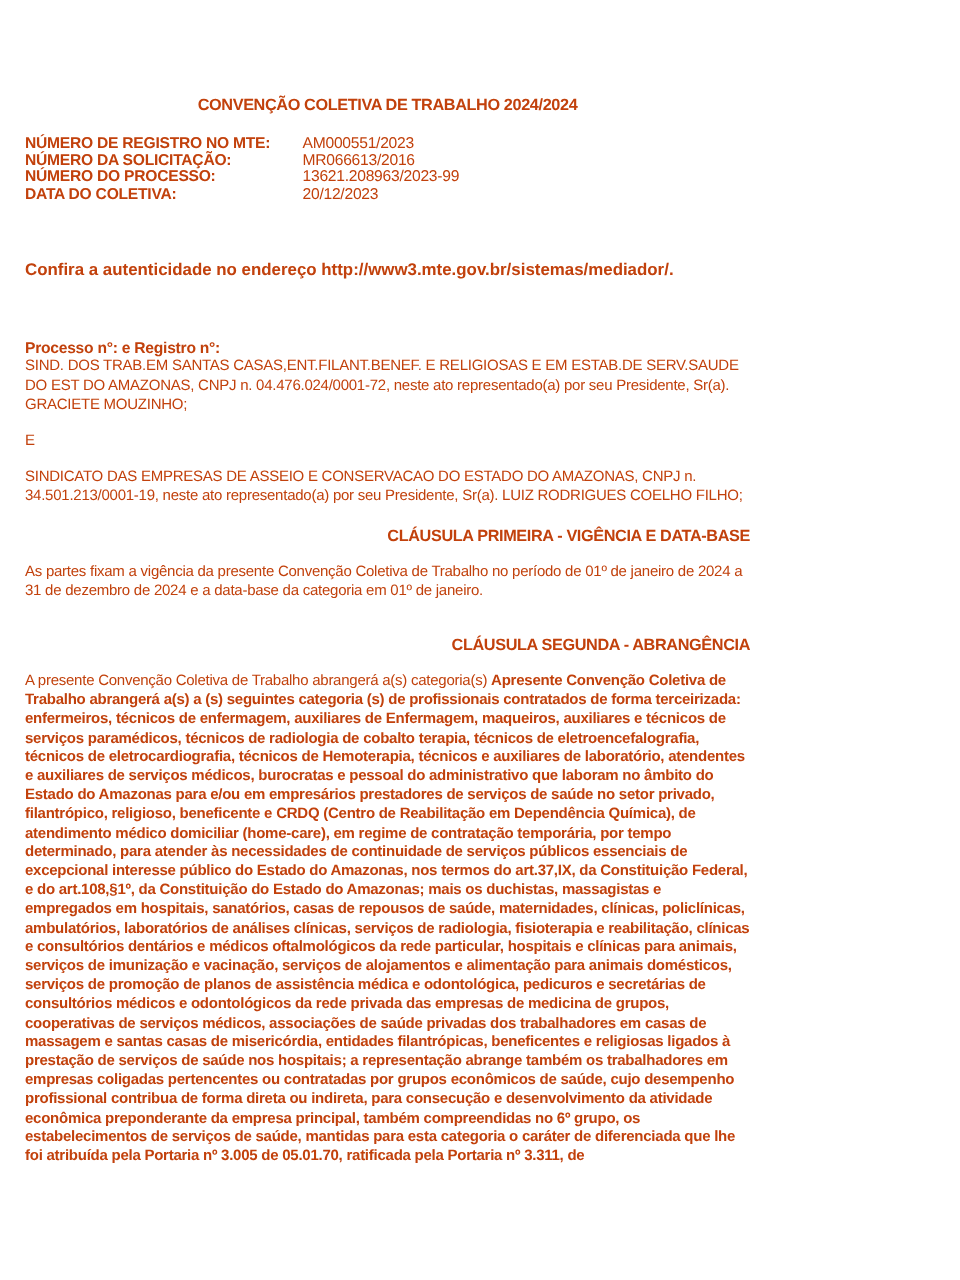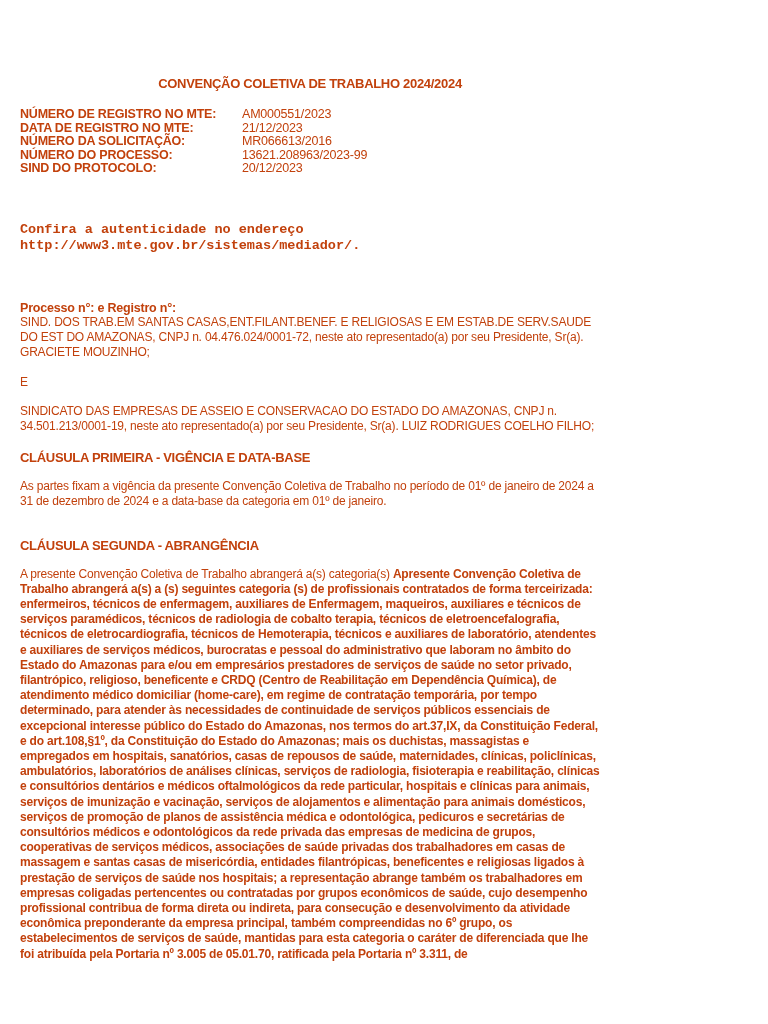--- a/index.html
+++ b/index.html
@@ -14,59 +14,55 @@
   .doc-title{
     font-size:13px;font-weight:bold;text-align:center;
     margin:0 0 17px 0;letter-spacing:-0.3px;
   }
   .fields{margin:0;}
   .field-row{display:flex;font-size:12.5px;line-height:13.6px;align-items:center;}
   .field-label{width:222px;flex-shrink:0;font-weight:bold;}
   .field-value{font-weight:normal;}
   .auth{
     margin:46px 0 0 0;
-    font-family:Liberation Mono, monospace;
+    font-family:Liberation Sans, sans-serif;
     font-weight:bold;font-size:13.5px;line-height:16px;letter-spacing:0;
   }
   .termos{margin-top:47px;}
   p{margin:0;}
   .hb{font-size:12.5px;font-weight:bold;line-height:14px;}
   .body-text{font-size:12px;line-height:15.2px;}
   .mt{margin-top:14px;}
   .mt-lg{margin-top:16px;}
   .mt-xl{margin-top:28px;}
-  .clause-heading{font-size:13px;font-weight:bold;line-height:15px;letter-spacing:-0.3px;}
+  .clause-heading{font-size:13px;font-weight:bold;line-height:15px;letter-spacing:-0.3px;text-align:right;}
   .bold{font-weight:bold;}
 </style>
 </head>
 <body>
 
 <div class="page">
 
   <p class="doc-title">CONVENÇÃO COLETIVA DE TRABALHO 2024/2024</p>
 
   <div class="fields">
     <div class="field-row">
       <span class="field-label">NÚMERO DE REGISTRO NO MTE:</span>
       <span class="field-value">AM000551/2023</span>
     </div>
     <div class="field-row">
-      <span class="field-label">DATA DE REGISTRO NO MTE:</span>
-      <span class="field-value">21/12/2023</span>
-    </div>
-    <div class="field-row">
       <span class="field-label">NÚMERO DA SOLICITAÇÃO:</span>
       <span class="field-value">MR066613/2016</span>
     </div>
     <div class="field-row">
       <span class="field-label">NÚMERO DO PROCESSO:</span>
       <span class="field-value">13621.208963/2023-99</span>
     </div>
     <div class="field-row">
-      <span class="field-label">SIND DO PROTOCOLO:</span>
+      <span class="field-label">DATA DO COLETIVA:</span>
       <span class="field-value">20/12/2023</span>
     </div>
   </div>
 
   <p class="auth">Confira a autenticidade no endereço http://www3.mte.gov.br/sistemas/mediador/.</p>
 
   <div class="termos">
     <p class="hb">Processo n°: e Registro n°:</p>
     <p class="body-text">SIND. DOS TRAB.EM SANTAS CASAS,ENT.FILANT.BENEF. E RELIGIOSAS E EM ESTAB.DE SERV.SAUDE DO EST DO AMAZONAS, CNPJ n. 04.476.024/0001-72, neste ato representado(a) por seu Presidente, Sr(a). GRACIETE MOUZINHO;</p>
     <p class="body-text mt">E</p>

